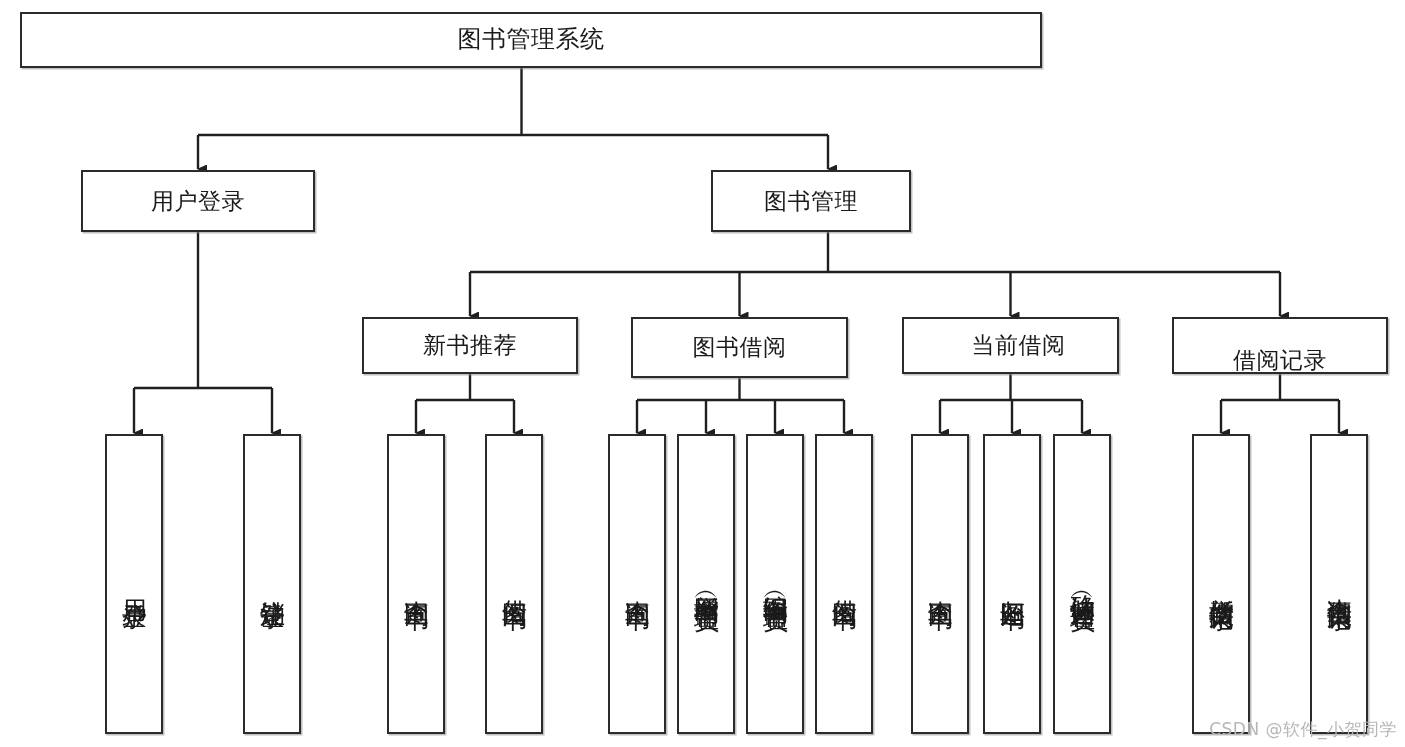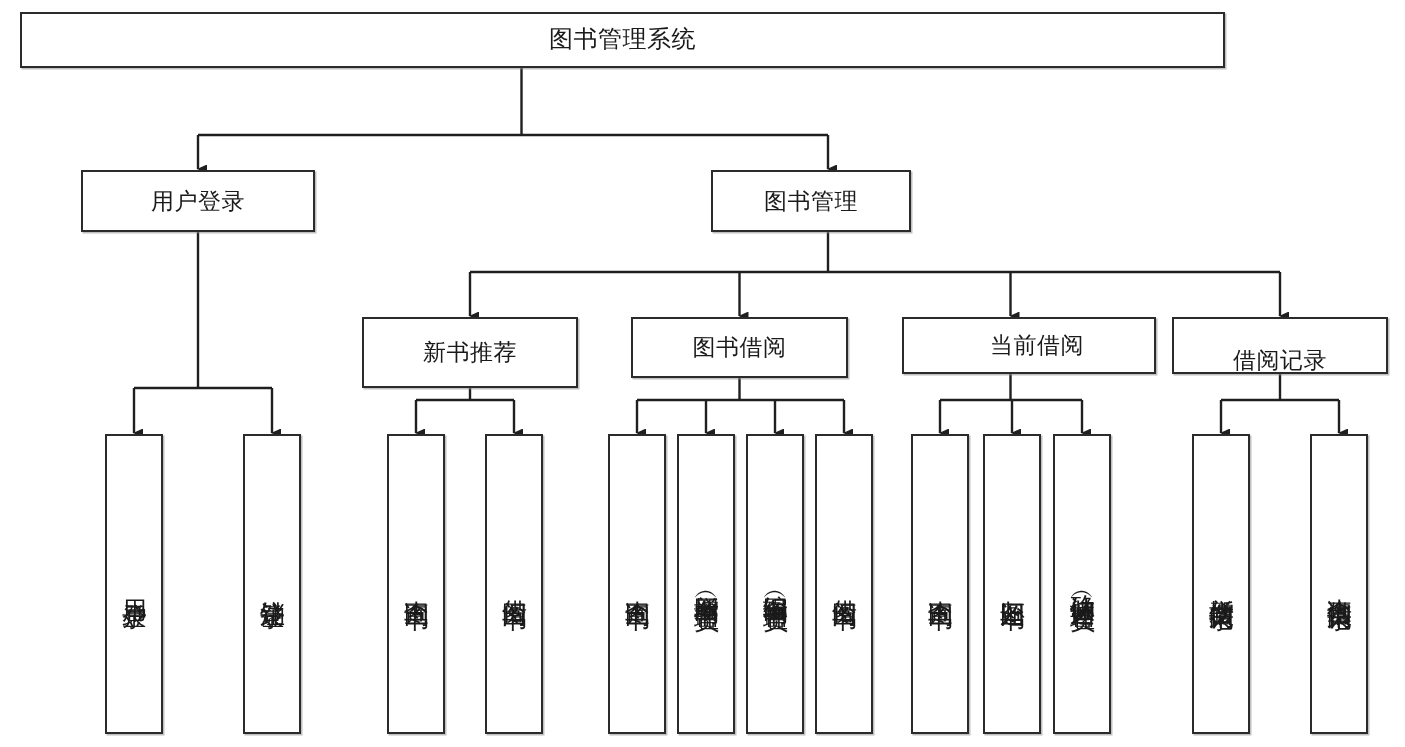--- a/index.html
+++ b/index.html
@@ -114,36 +114,36 @@
         <line x1="1012" y1="400" x2="1012" y2="433" marker-end="url(#arrowhead)"></line>
         <line x1="1082" y1="400" x2="1082" y2="433" marker-end="url(#arrowhead)"></line>
         <line x1="1280" y1="374" x2="1280" y2="400"></line>
         <line x1="1221" y1="400" x2="1339" y2="400"></line>
         <line x1="1221" y1="400" x2="1221" y2="433" marker-end="url(#arrowhead)"></line>
         <line x1="1339" y1="400" x2="1339" y2="433" marker-end="url(#arrowhead)"></line>
       </g>
   </svg>
 
   <div id="nodes-layer">
-      <div class="node horizontal root" style="left: 20px; top: 12px; width: 1205px; height: 56px;">
+      <div class="node horizontal root" style="left: 20px; top: 12px; width: 1022px; height: 56px;">
         <span class="node-label">图书管理系统</span>
       </div>
       <div class="node horizontal" style="left: 81px; top: 170px; width: 234px; height: 62px;">
         <span class="node-label">用户登录</span>
       </div>
       <div class="node horizontal" style="left: 711px; top: 170px; width: 200px; height: 62px;">
         <span class="node-label">图书管理</span>
       </div>
-      <div class="node horizontal" style="left: 362px; top: 317px; width: 216px; height: 71px;">
+      <div class="node horizontal" style="left: 362px; top: 317px; width: 216px; height: 57px;">
         <span class="node-label">新书推荐</span>
       </div>
       <div class="node horizontal" style="left: 631px; top: 317px; width: 217px; height: 61px;">
         <span class="node-label">图书借阅</span>
       </div>
-      <div class="node horizontal" style="left: 902px; top: 317px; width: 254px; height: 57px; padding-left: 16px;">
+      <div class="node horizontal" style="left: 902px; top: 317px; width: 217px; height: 57px; padding-left: 16px;">
         <span class="node-label">当前借阅</span>
       </div>
       <div class="node horizontal" style="left: 1172px; top: 317px; width: 216px; height: 57px; align-items: flex-end;">
         <span class="node-label">借阅记录</span>
       </div>
       <div class="node vertical" style="left: 105px; top: 434px; width: 58px; height: 300px;">
         <span class="node-label">用户登录</span>
       </div>
       <div class="node vertical" style="left: 243px; top: 434px; width: 58px; height: 300px;">
         <span class="node-label">注销登录</span>
@@ -176,13 +176,14 @@
         <span class="node-label">确认归还（管理员）</span>
       </div>
       <div class="node vertical" style="left: 1192px; top: 434px; width: 58px; height: 300px;">
         <span class="node-label">新增借阅记录</span>
       </div>
       <div class="node vertical" style="left: 1310px; top: 434px; width: 58px; height: 300px;">
         <span class="node-label">查询借阅记录</span>
       </div>
     </div>
 
+  <div id="watermark">CSDN @软件_小贺同学</div>
 </div>
 
 </body></html>

